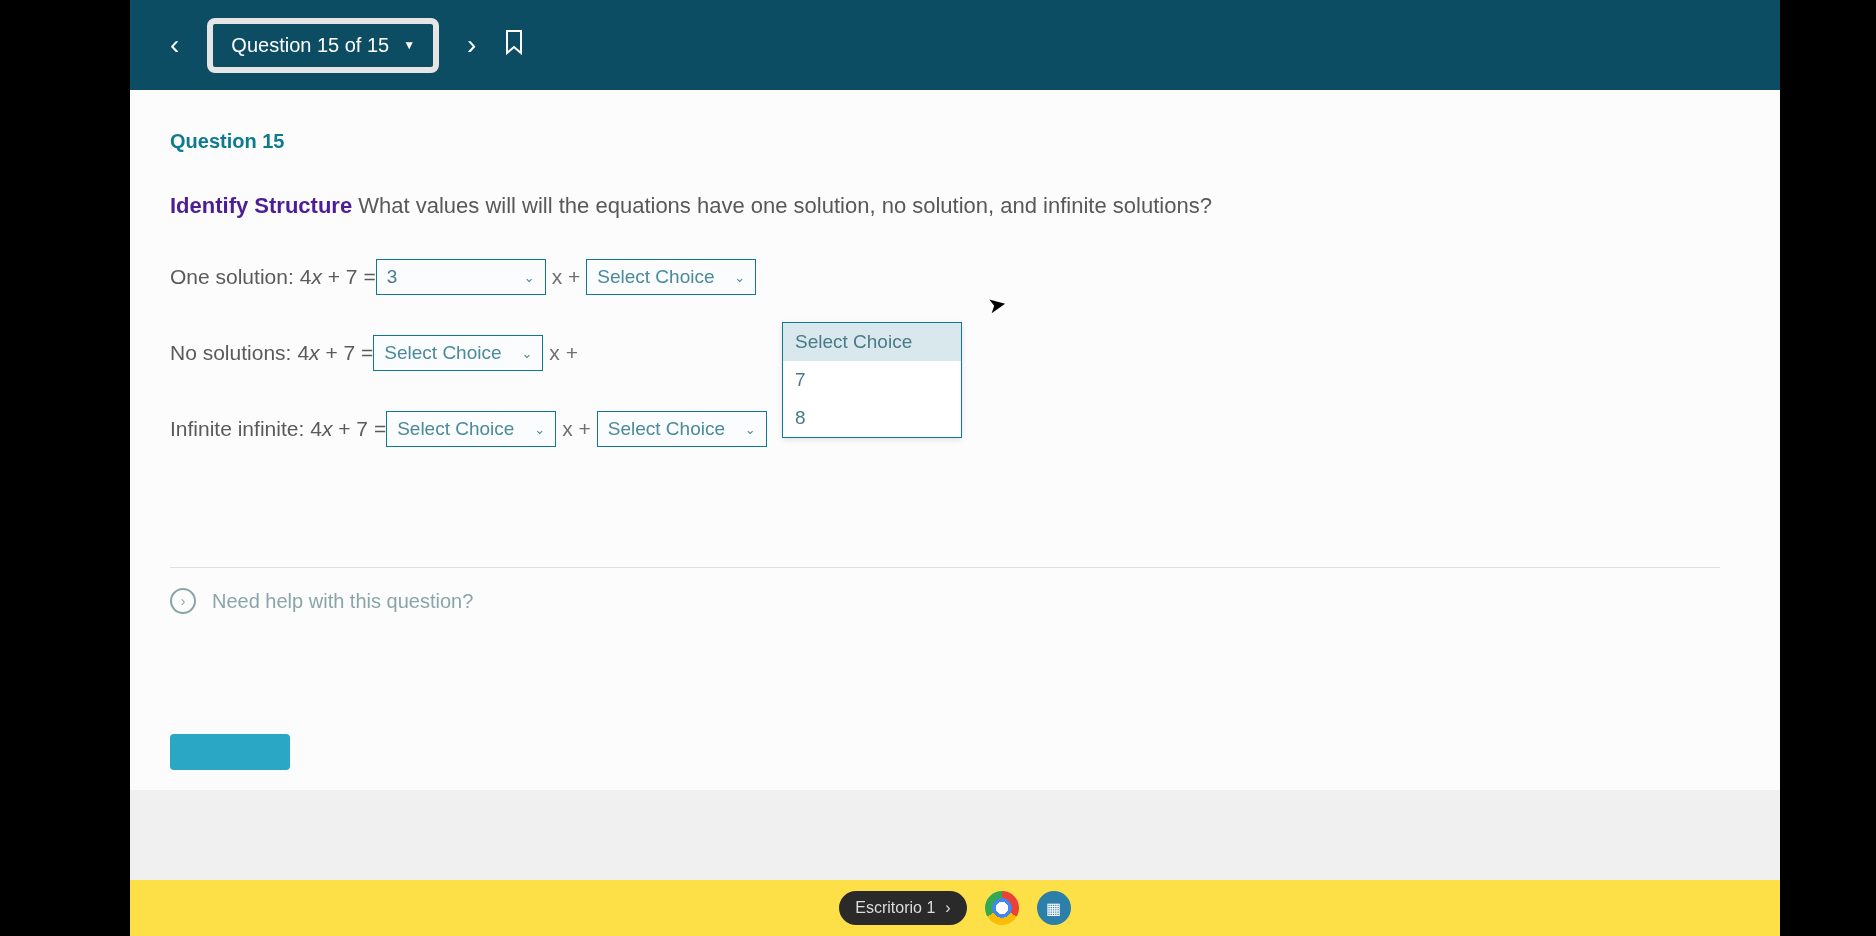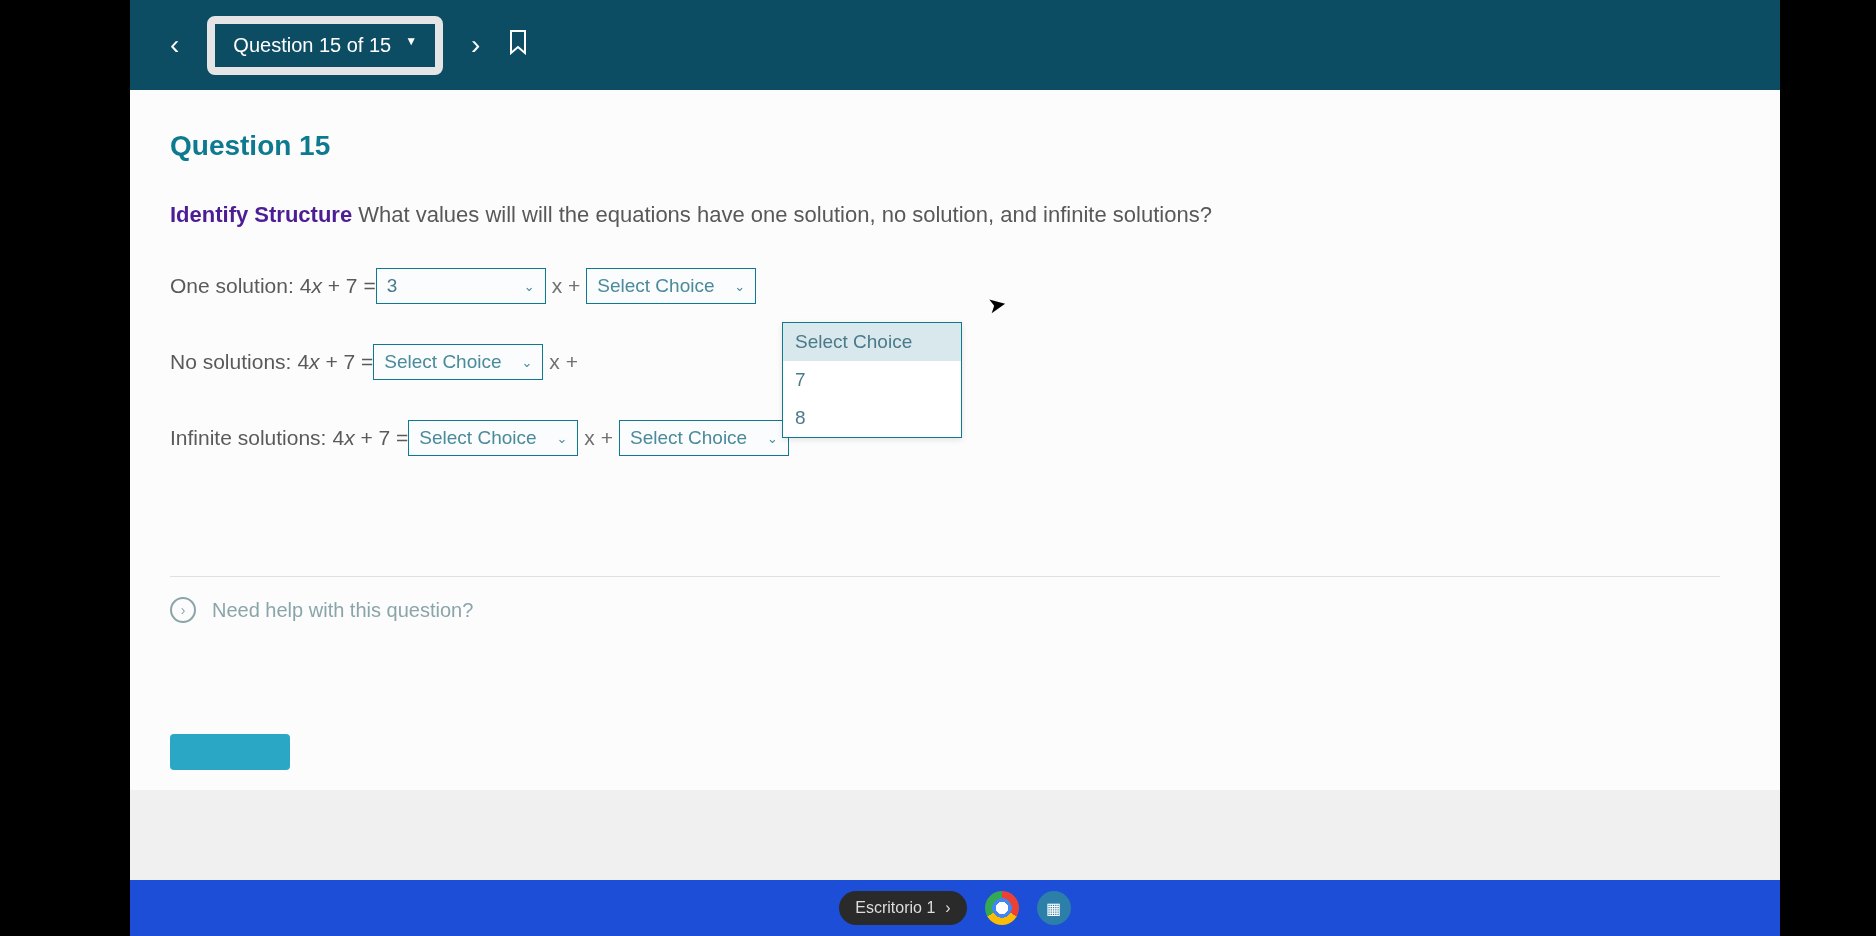--- a/index.html
+++ b/index.html
@@ -28,46 +28,47 @@
   gap: 18px;
 }
 .nav-arrow {
   color: #fff;
   font-size: 28px;
   cursor: pointer;
   padding: 6px 10px;
   user-select: none;
 }
 .question-pill {
-  border: 8px solid #e5e5e5;
+  border: 6px solid #e5e5e5;
   border-radius: 8px;
   color: #fff;
   padding: 10px 18px;
   font-size: 20px;
   display: flex;
+  align-items: center;
   gap: 14px;
   cursor: pointer;
 }
 .caret-down {
   font-size: 12px;
 }
 .bookmark-icon {
   color: #fff;
   font-size: 24px;
   cursor: pointer;
 }
 .content-area {
   background: #fcfcfc;
   padding: 40px 60px 40px 40px;
   min-height: 700px;
   position: relative;
 }
 .q-title {
   color: #0d7a8f;
-  font-size: 28px;
+  font-size: 20px;
   font-weight: bold;
   margin-bottom: 40px;
 }
 .instruction {
   color: #585858;
   font-size: 22px;
   margin-bottom: 40px;
 }
 .instruction b { color: #4c1d95; font-weight: bold; }
 .eq-row {
@@ -143,21 +144,21 @@
   height: 36px;
   background: #2aa7c4;
   border-radius: 4px;
 }
 .taskbar {
   position: absolute;
   left: 130px;
   bottom: 0;
   width: 1650px;
   height: 56px;
-  background: #1d4ed8;
+  background: #fde047;
   display: flex;
   align-items: center;
   justify-content: center;
   gap: 18px;
 }
 .desk-chip {
   background: #2a2a2a;
   color: #ddd;
   padding: 8px 16px;
   border-radius: 18px;
@@ -242,21 +243,21 @@
         <span>4</span><span class="var">x</span><span> + 7 = </span>
       </span>
       <span class="select-box">
         <span>Select Choice</span>
         <span class="chev">⌄</span>
       </span>
       <span class="x-plus"><span class="var">x</span><span> + </span></span>
     </div>
 
     <div class="eq-row">
-      <span class="eq-label">Infinite solutions: </span>
+      <span class="eq-label">Infinite infinite: </span>
       <span class="eq-expr">
         <span>4</span><span class="var">x</span><span> + 7 = </span>
       </span>
       <span class="select-box">
         <span>Select Choice</span>
         <span class="chev">⌄</span>
       </span>
       <span class="x-plus"><span class="var">x</span><span> + </span></span>
       <span class="select-box">
         <span>Select Choice</span>

